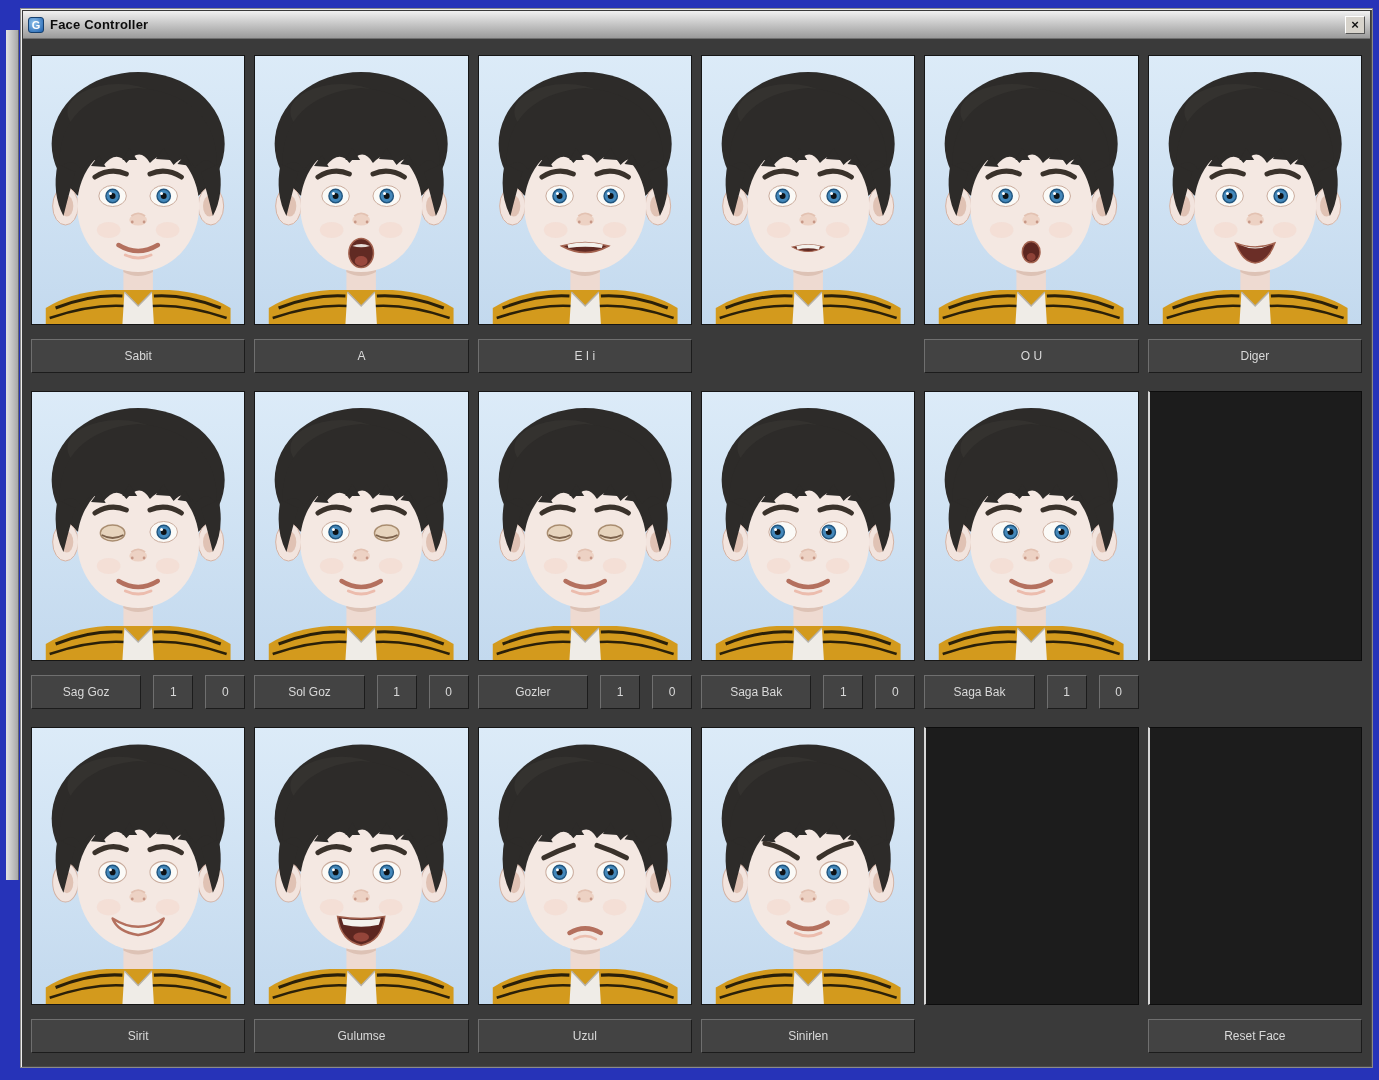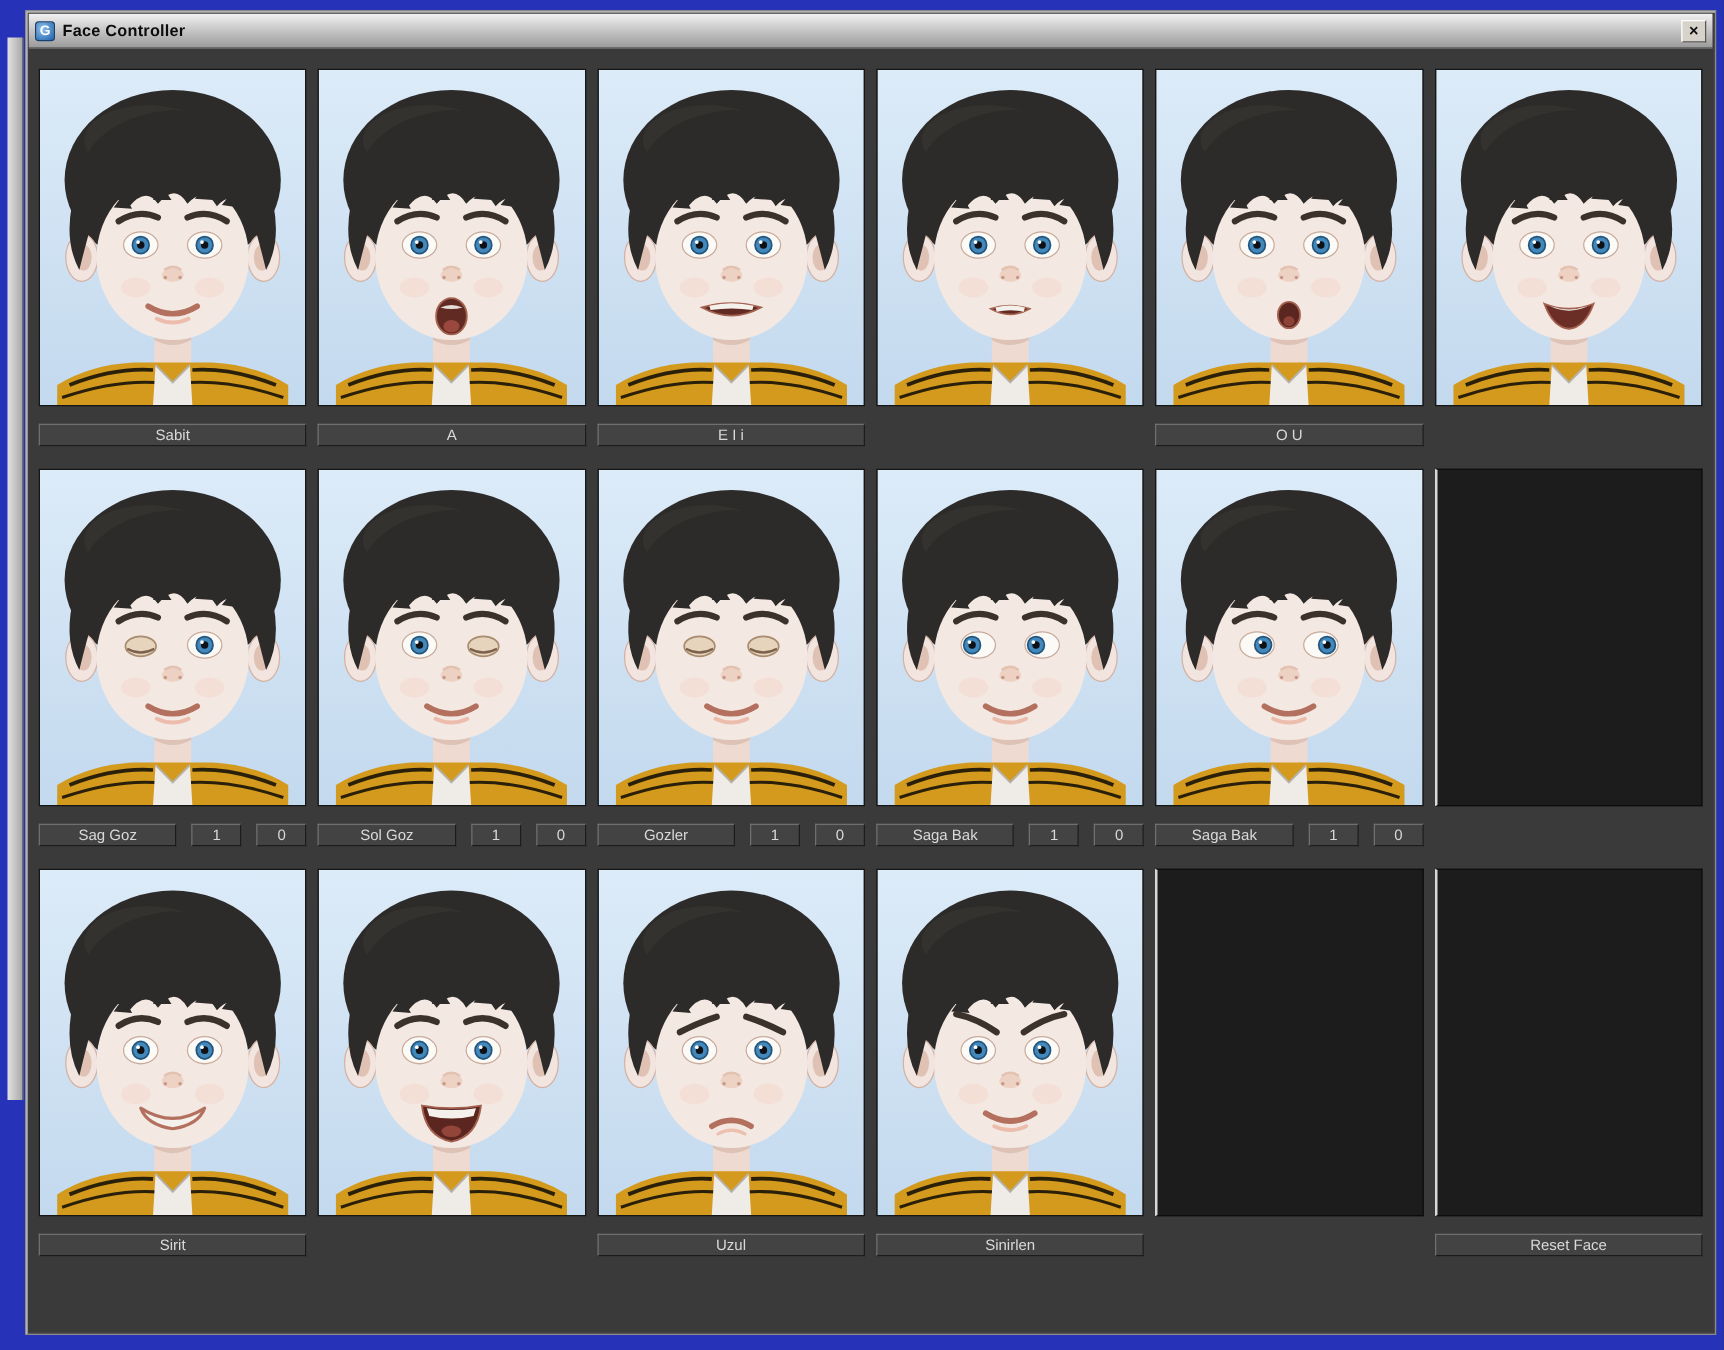--- a/index.html
+++ b/index.html
@@ -63,21 +63,21 @@
   .thumb svg { width:100%; height:100%; display:block; }
   .empty-panel {
     height:270px;
     background:#1c1c1c;
     border:1px solid #0d0d0d;
     border-left:2px solid #d8d8d8;
   }
   .row3 .empty-panel { height:278px; }
   .btnrow { margin-top:14px; display:flex; gap:12px; }
   .btn {
-    flex:1; height:18px;
+    flex:1; height:34px;
     background:#434343;
     border:1px solid; border-color:#6f6f6f #1c1c1c #1c1c1c #6f6f6f;
     color:#d9d9d9; font-size:12px;
     display:flex; align-items:center; justify-content:center;
     cursor:default; user-select:none; white-space:nowrap;
   }
   .btn.small { flex:0 0 40px; }
 </style>
 </head>
 <body>
@@ -381,20 +381,23 @@
       <path d="M93,189 Q108,194 123,189 Q108,196 93,189 Z" fill="#f4f1ec"></path>
   <path d="M14,268 L14,252 Q40,236 76,234 L140,234 Q176,236 202,252 L202,268 Z" fill="#d39a1d"></path>
   <path d="M24,252 Q60,238 92,240" stroke="#2a2009" stroke-width="3" fill="none"></path>
   <path d="M192,252 Q156,238 124,240" stroke="#2a2009" stroke-width="3" fill="none"></path>
   <path d="M18,262 Q60,248 94,250" stroke="#2a2009" stroke-width="2.5" fill="none"></path>
   <path d="M198,262 Q156,248 122,250" stroke="#2a2009" stroke-width="2.5" fill="none"></path>
   <path d="M94,236 L108,250 L122,236 L124,268 L92,268 Z" fill="#efece7"></path>
   <path d="M94,236 L108,250 L122,236" fill="none" stroke="#b6b2aa" stroke-width="1.5"></path>
   </svg>
           </div>
+        <div class="btnrow">
+            <div class="btn">Diger</div>
+          </div>
       </div>
     </div>
 
     <div class="row row2">
       <div class="cell">
         <div class="thumb">
             <svg viewBox="0 0 216 268" preserveAspectRatio="none" xmlns="http://www.w3.org/2000/svg">
   <ellipse cx="108" cy="88" rx="88" ry="72" fill="#2d2b29"></ellipse>
   <ellipse cx="88" cy="56" rx="52" ry="28" fill="#3b3834" opacity="0.55"></ellipse>
   <ellipse cx="34" cy="150" rx="13" ry="19" fill="#f2e4de" stroke="#d3b2a4" stroke-width="1"></ellipse>
@@ -738,20 +741,23 @@
       <path d="M88,185 Q108,188 128,185 L126,191 Q108,195 90,191 Z" fill="#f4f1ec"></path>
       <ellipse cx="108" cy="203" rx="8" ry="4.5" fill="#94453a"></ellipse>
   <path d="M14,268 L14,252 Q40,236 76,234 L140,234 Q176,236 202,252 L202,268 Z" fill="#d39a1d"></path>
   <path d="M24,252 Q60,238 92,240" stroke="#2a2009" stroke-width="3" fill="none"></path>
   <path d="M192,252 Q156,238 124,240" stroke="#2a2009" stroke-width="3" fill="none"></path>
   <path d="M18,262 Q60,248 94,250" stroke="#2a2009" stroke-width="2.5" fill="none"></path>
   <path d="M198,262 Q156,248 122,250" stroke="#2a2009" stroke-width="2.5" fill="none"></path>
   <path d="M94,236 L108,250 L122,236 L124,268 L92,268 Z" fill="#efece7"></path>
   <path d="M94,236 L108,250 L122,236" fill="none" stroke="#b6b2aa" stroke-width="1.5"></path>
   </svg>
+          </div>
+        <div class="btnrow">
+            <div class="btn">Gulumse</div>
           </div>
       </div>
       <div class="cell">
         <div class="thumb">
             <svg viewBox="0 0 216 268" preserveAspectRatio="none" xmlns="http://www.w3.org/2000/svg">
   <ellipse cx="108" cy="88" rx="88" ry="72" fill="#2d2b29"></ellipse>
   <ellipse cx="88" cy="56" rx="52" ry="28" fill="#3b3834" opacity="0.55"></ellipse>
   <ellipse cx="34" cy="150" rx="13" ry="19" fill="#f2e4de" stroke="#d3b2a4" stroke-width="1"></ellipse>
   <ellipse cx="35.5" cy="150" rx="6.5" ry="10.5" fill="#e0c2b4"></ellipse>
   <ellipse cx="182" cy="150" rx="13" ry="19" fill="#f2e4de" stroke="#d3b2a4" stroke-width="1"></ellipse>

